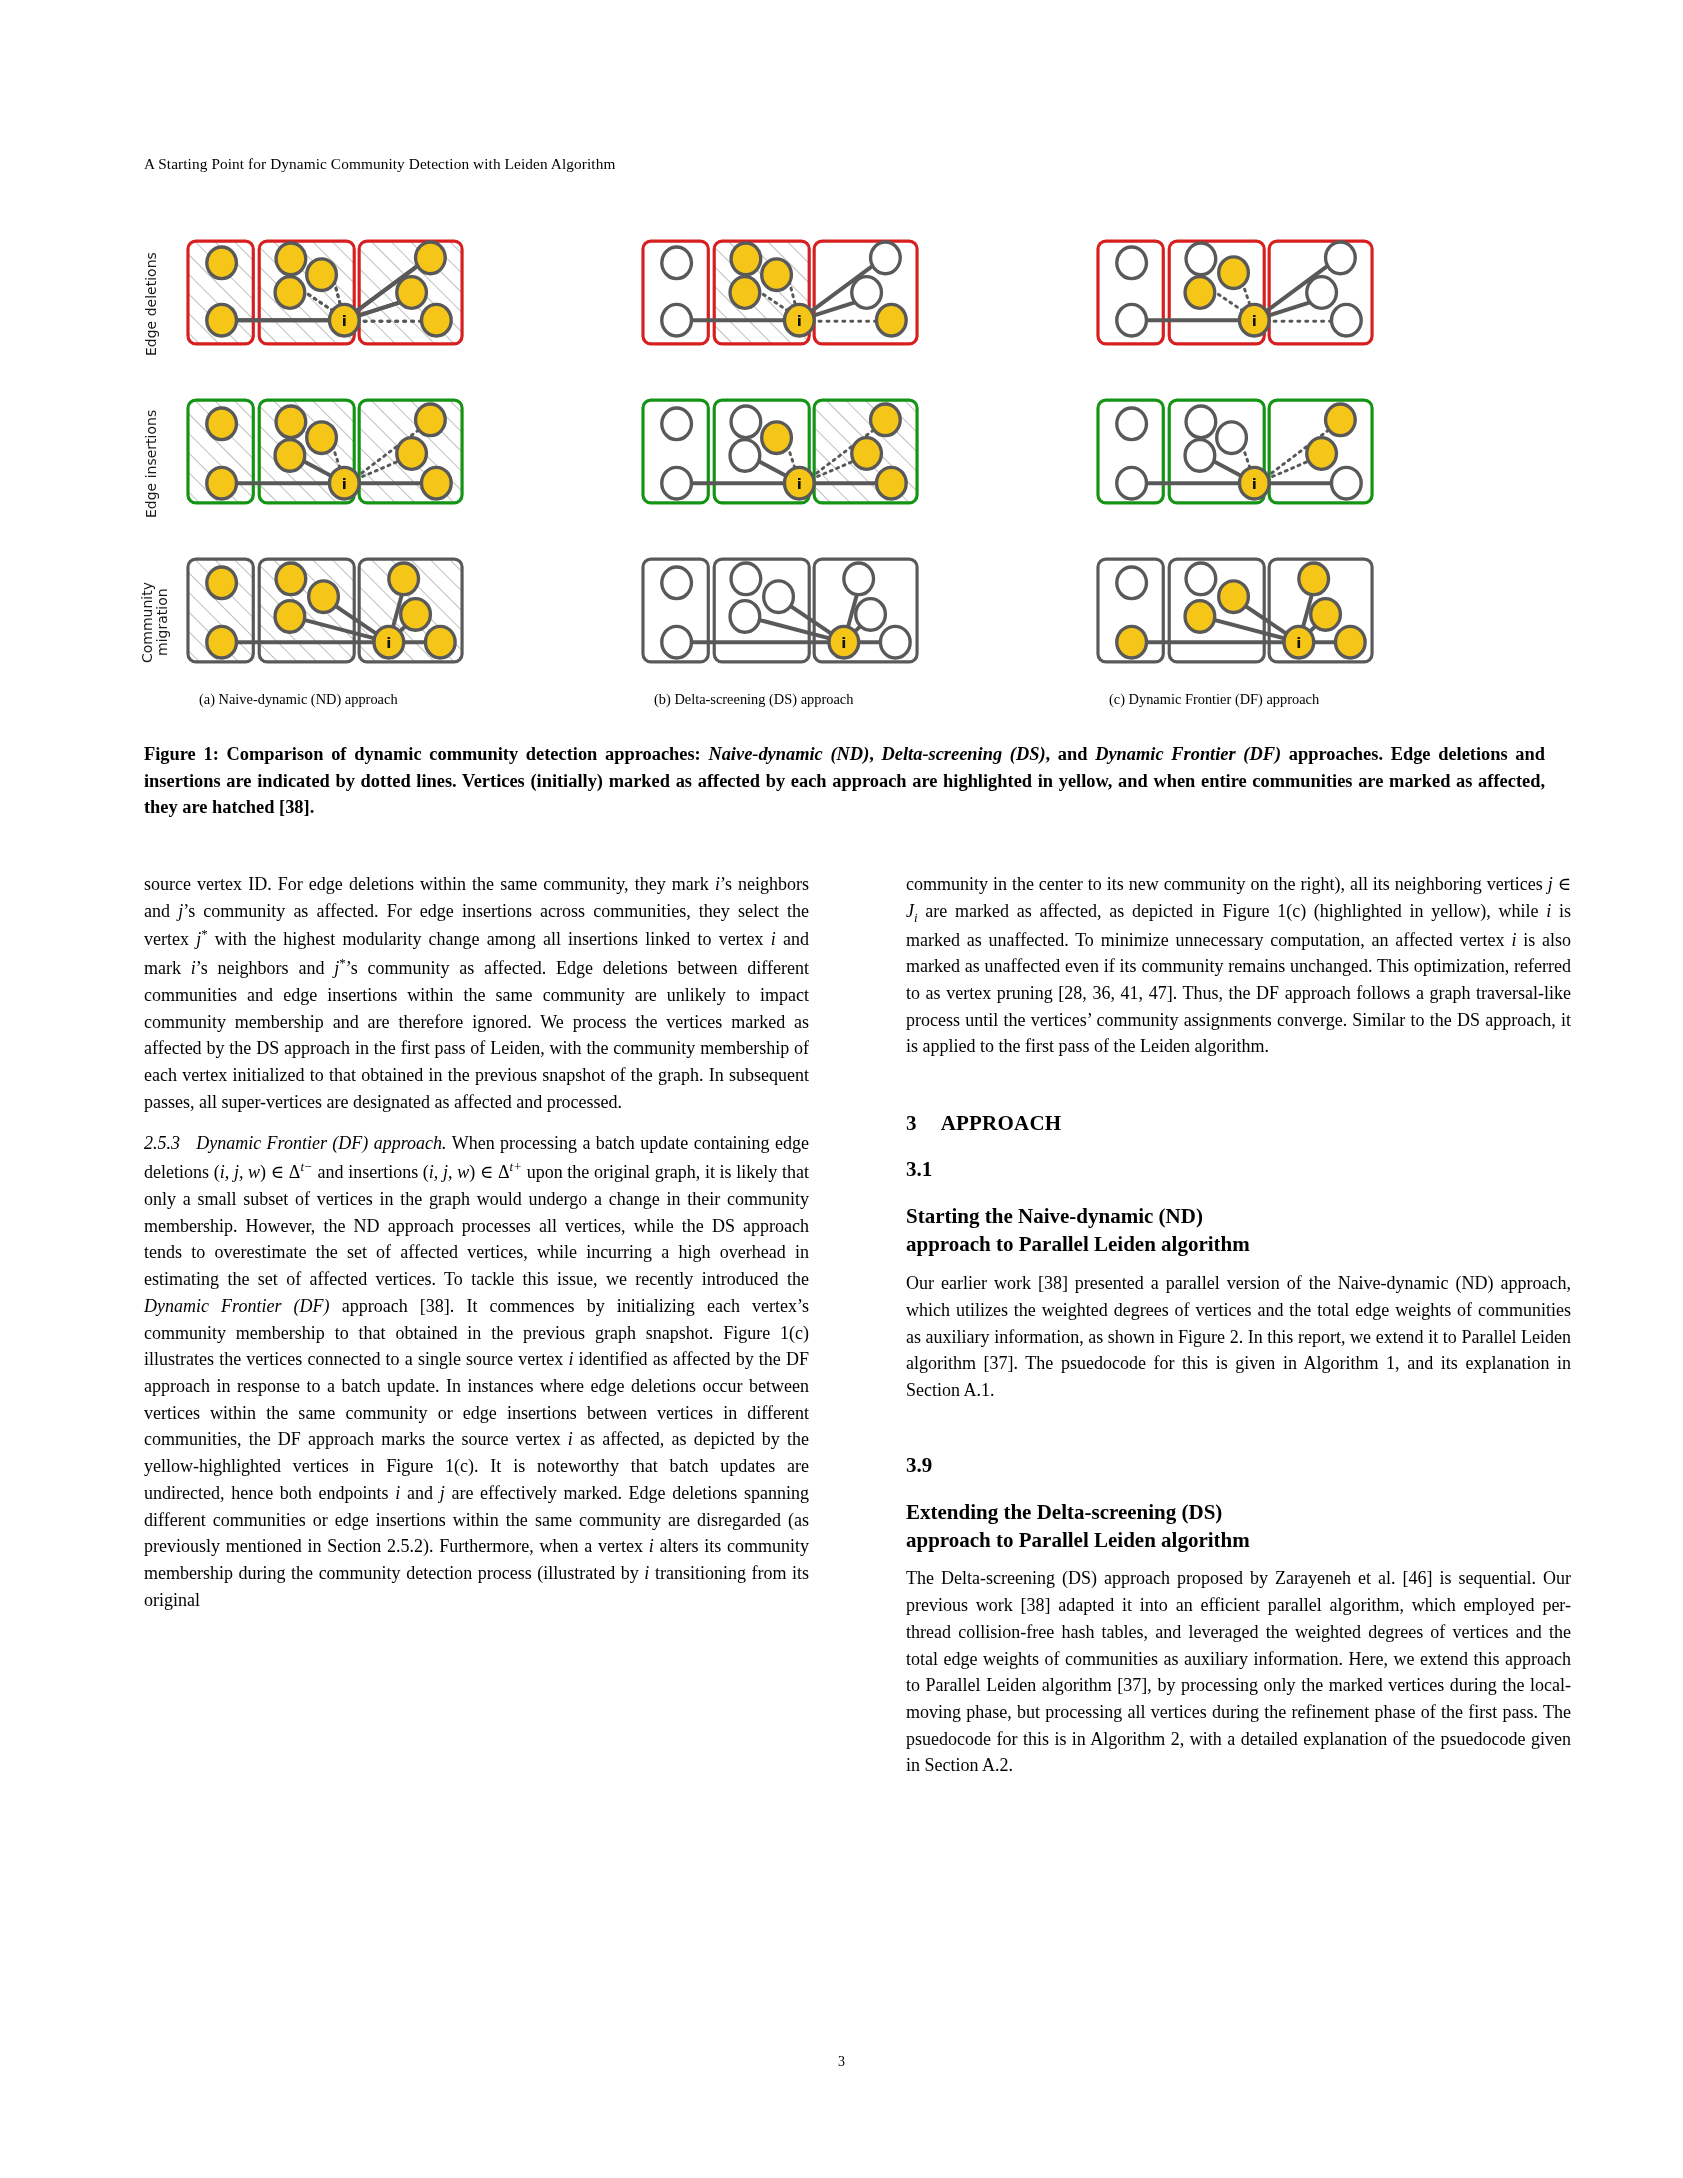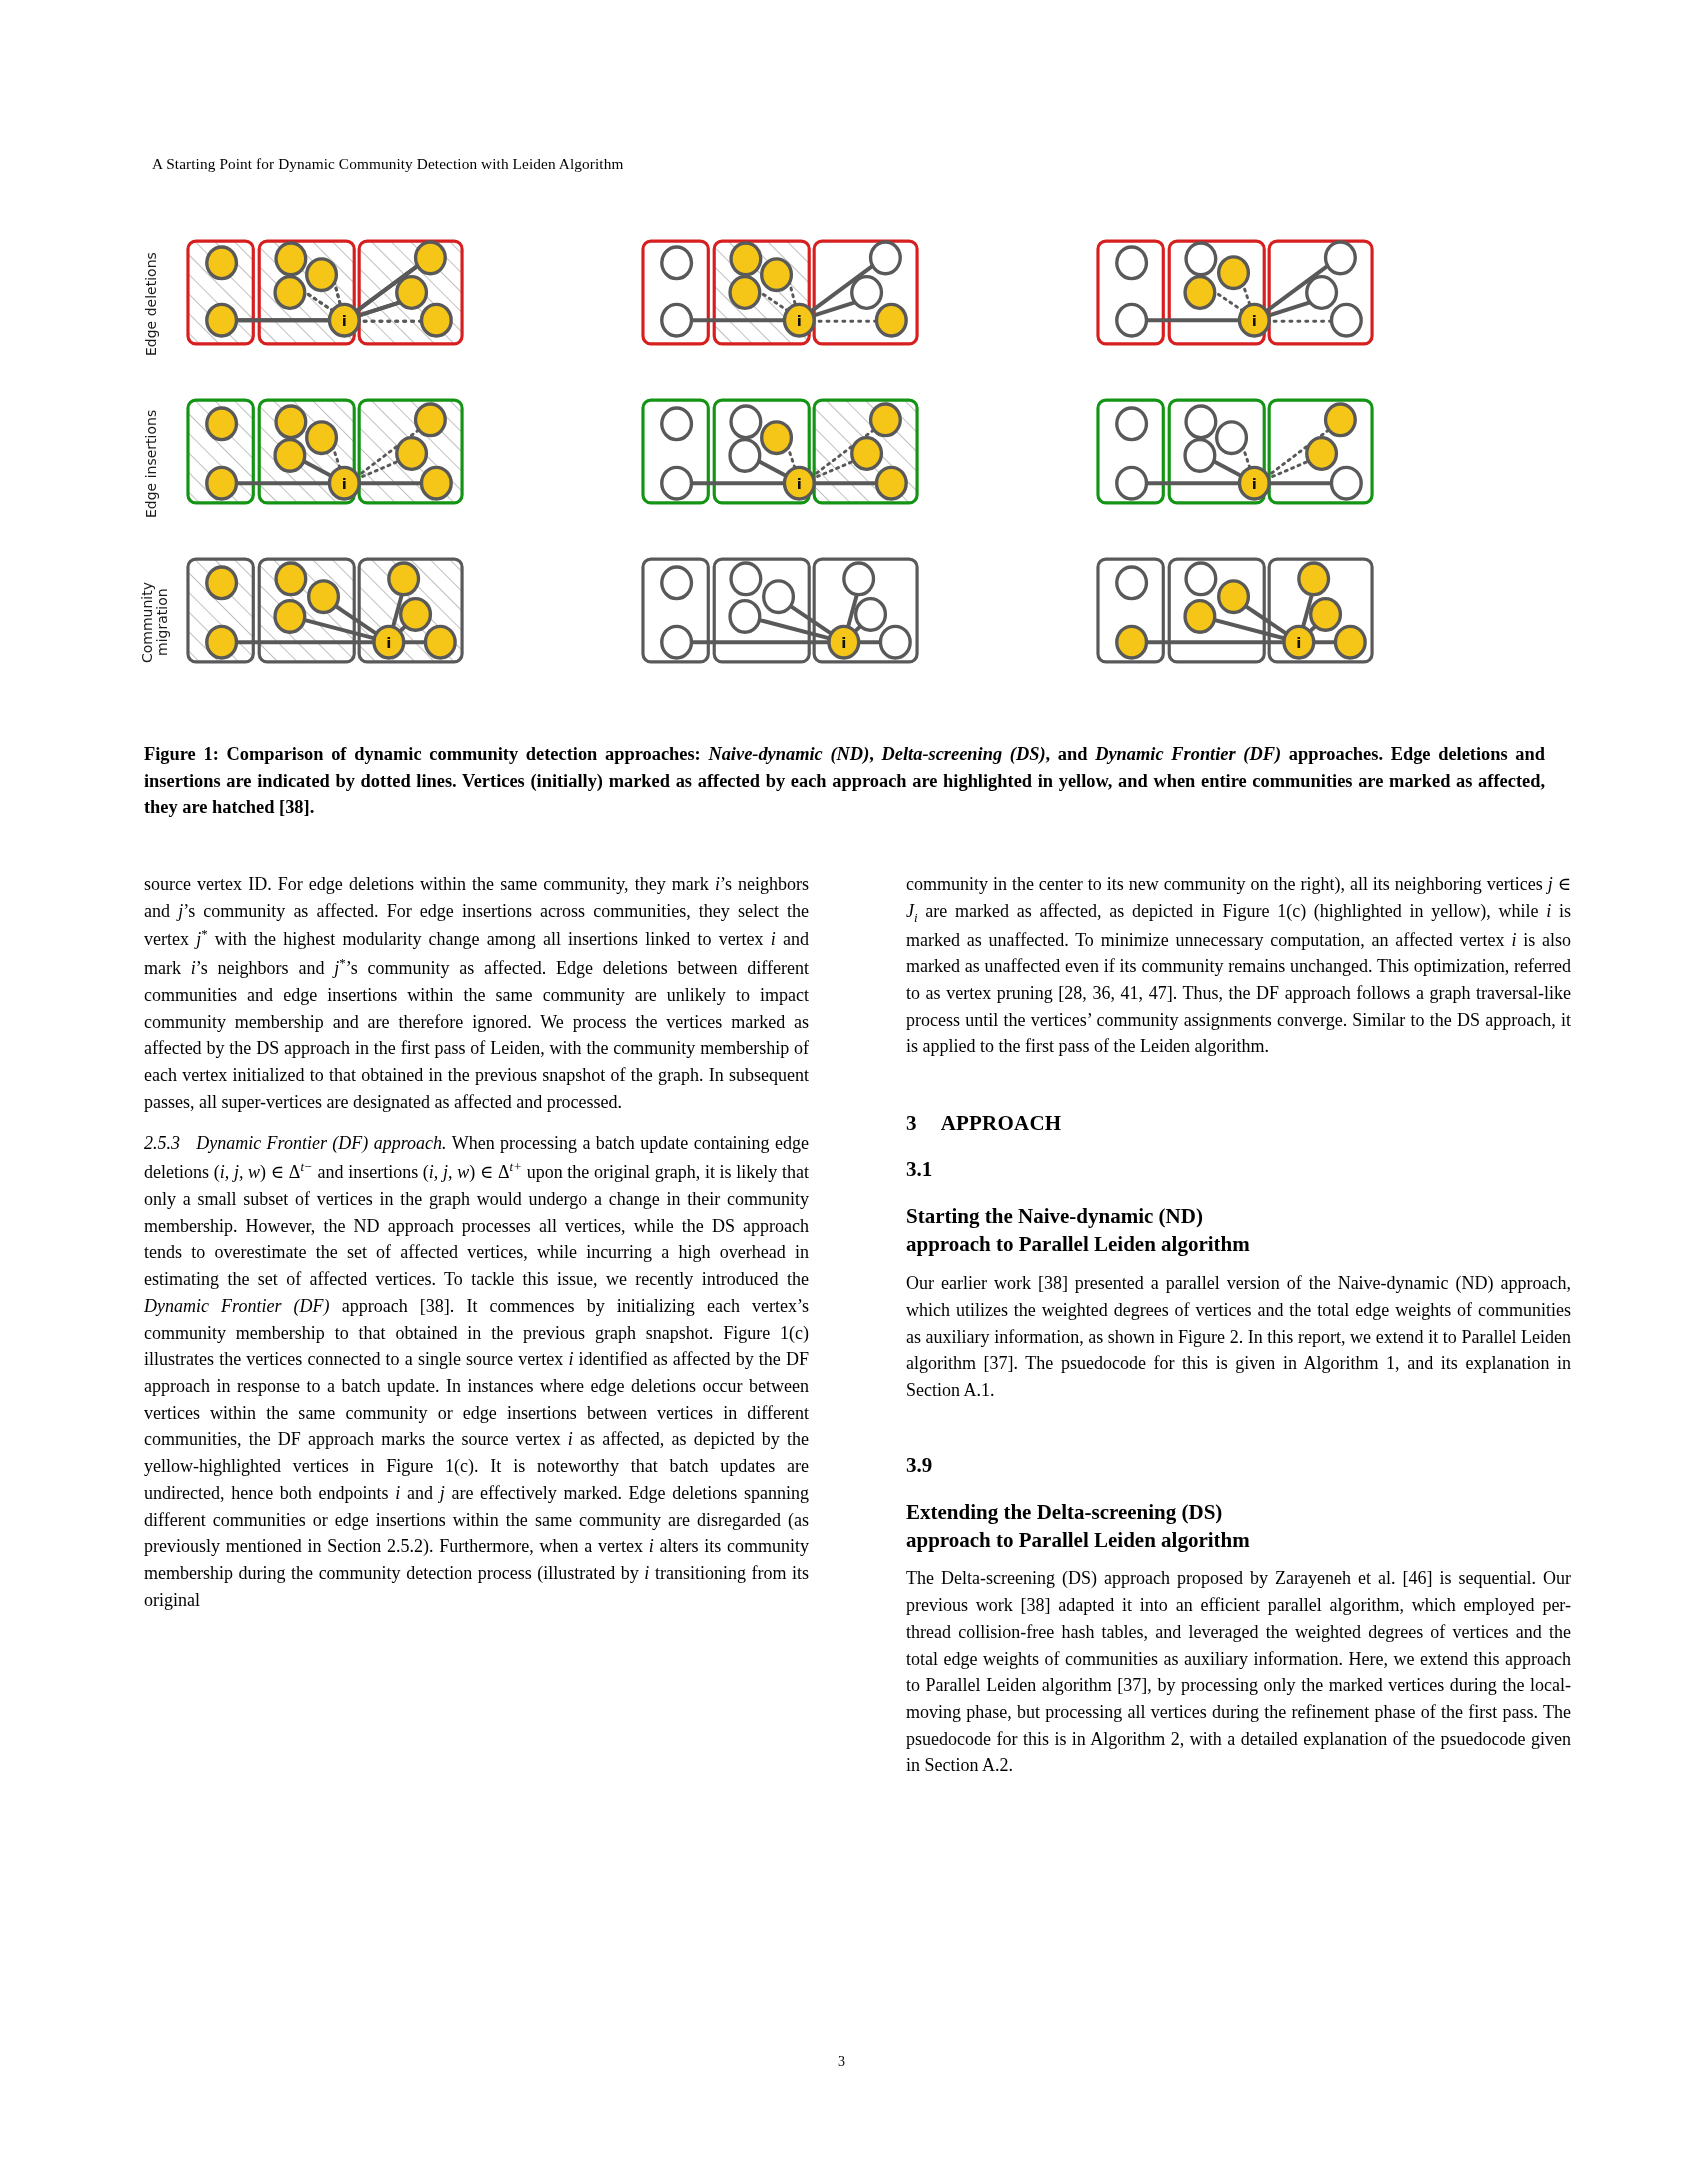--- a/index.html
+++ b/index.html
@@ -18,21 +18,21 @@
   .page {
     position: absolute;
     left: 0; top: 0;
     width: 1683px;
     height: 2178px;
   }
 
   
   .running-head {
     position: absolute;
-    left: 152px;
+    left: 144px;
     top: 155px;
     font-size: 15.3px;
     letter-spacing: 0.1px;
     color: #000;
     white-space: nowrap;
   }
 
   
   .figure-block {
     position: absolute;
@@ -455,20 +455,25 @@
             <ellipse cx="232" cy="64" rx="15" ry="16" fill="#f5c518"></ellipse>
             <ellipse cx="205" cy="92" rx="15" ry="16" fill="#f5c518"></ellipse>
             <ellipse cx="257" cy="92" rx="15" ry="16" fill="#f5c518"></ellipse>
           </g>
           <text x="205" y="98" text-anchor="middle" font-family="DejaVu Sans, sans-serif" font-size="15" font-weight="bold" fill="#111">i</text>
         </svg>
       </div>
     </div>
   </div>
 
+  <div class="subcaps">
+    <div class="subcap" style="left:55px;">(a)  Naive-dynamic (ND) approach</div>
+    <div class="subcap" style="left:510px;">(b)  Delta-screening (DS) approach</div>
+    <div class="subcap" style="left:965px;">(c)  Dynamic Frontier (DF) approach</div>
+  </div>
 
   <div class="fig-caption"><span>Figure 1: Comparison of dynamic community detection approaches: </span><i>Naive-dynamic (ND)</i><span>, </span><i>Delta-screening (DS)</i><span>, and </span><i>Dynamic Frontier (DF)</i><span> approaches. Edge deletions and insertions are indicated by dotted lines. Vertices (initially) marked as affected by each approach are highlighted in yellow, and when entire communities are marked as affected, they are hatched [38].</span></div>
 
   <div class="col left">
     <p><span>source vertex ID. For edge deletions within the same community, they mark </span><i>i</i><span>’s neighbors and </span><i>j</i><span>’s community as affected. For edge insertions across communities, they select the vertex </span><i>j</i><span class="sup">*</span><span> with the highest modularity change among all insertions linked to vertex </span><i>i</i><span> and mark </span><i>i</i><span>’s neighbors and </span><i>j</i><span class="sup">*</span><span>’s community as affected. Edge deletions between different communities and edge insertions within the same community are unlikely to impact community membership and are therefore ignored. We process the vertices marked as affected by the DS approach in the first pass of Leiden, with the community membership of each vertex initialized to that obtained in the previous snapshot of the graph. In subsequent passes, all super-vertices are designated as affected and processed.</span></p>
 
     <div class="para-gap"></div>
 
     <p><i>2.5.3</i>&nbsp;&nbsp;&nbsp;<i>Dynamic Frontier (DF) approach.</i><span> When processing a batch update containing edge deletions (</span><i>i, j, w</i><span>) ∈ Δ</span><span class="sup"><i>t−</i></span><span> and insertions (</span><i>i, j, w</i><span>) ∈ Δ</span><span class="sup"><i>t+</i></span><span> upon the original graph, it is likely that only a small subset of vertices in the graph would undergo a change in their community membership. However, the ND approach processes all vertices, while the DS approach tends to overestimate the set of affected vertices, while incurring a high overhead in estimating the set of affected vertices. To tackle this issue, we recently introduced the </span><i>Dynamic Frontier (DF)</i><span> approach [38]. It commences by initializing each vertex’s community membership to that obtained in the previous graph snapshot. Figure 1(c) illustrates the vertices connected to a single source vertex </span><i>i</i><span> identified as affected by the DF approach in response to a batch update. In instances where edge deletions occur between vertices within the same community or edge insertions between vertices in different communities, the DF approach marks the source vertex </span><i>i</i><span> as affected, as depicted by the yellow-highlighted vertices in Figure 1(c). It is noteworthy that batch updates are undirected, hence both endpoints </span><i>i</i><span> and </span><i>j</i><span> are effectively marked. Edge deletions spanning different communities or edge insertions within the same community are disregarded (as previously mentioned in Section 2.5.2). Furthermore, when a vertex </span><i>i</i><span> alters its community membership during the community detection process (illustrated by </span><i>i</i><span> transitioning from its original</span></p>
   </div>

